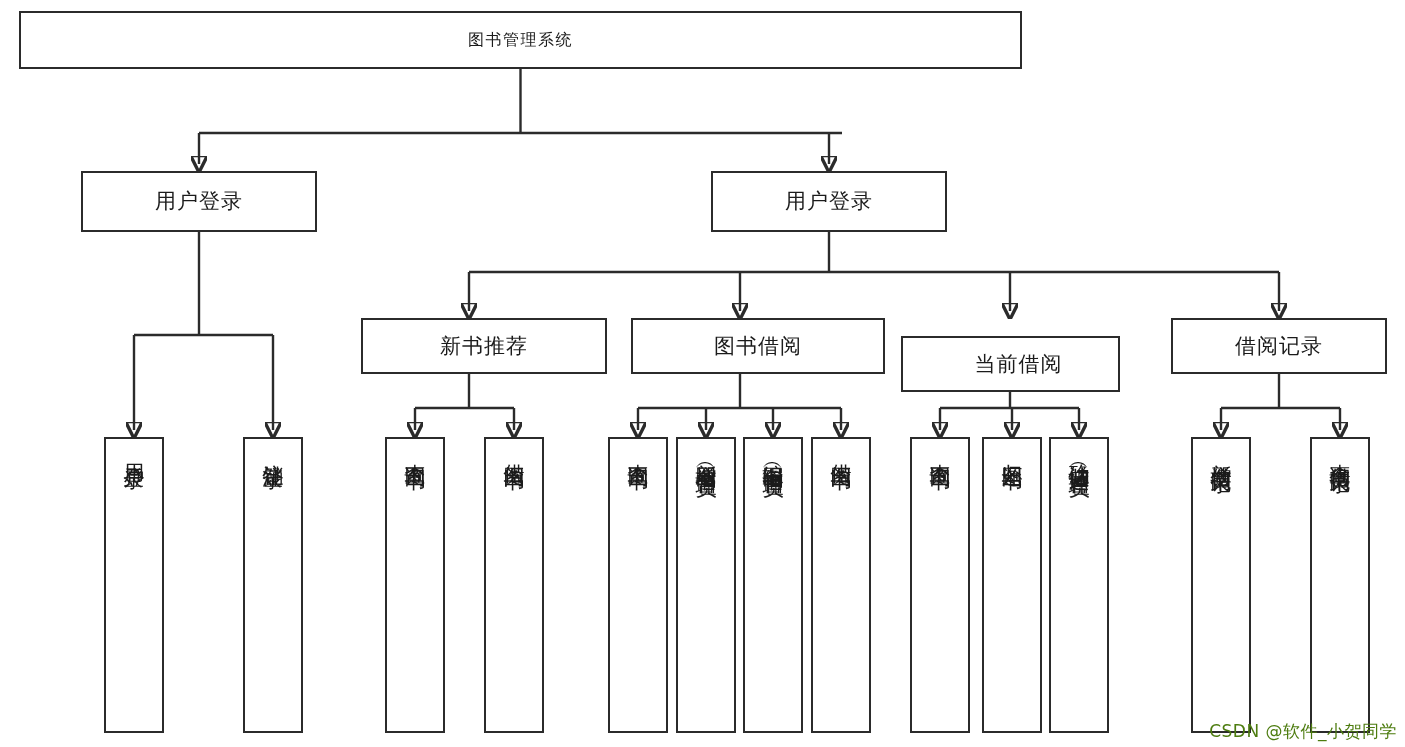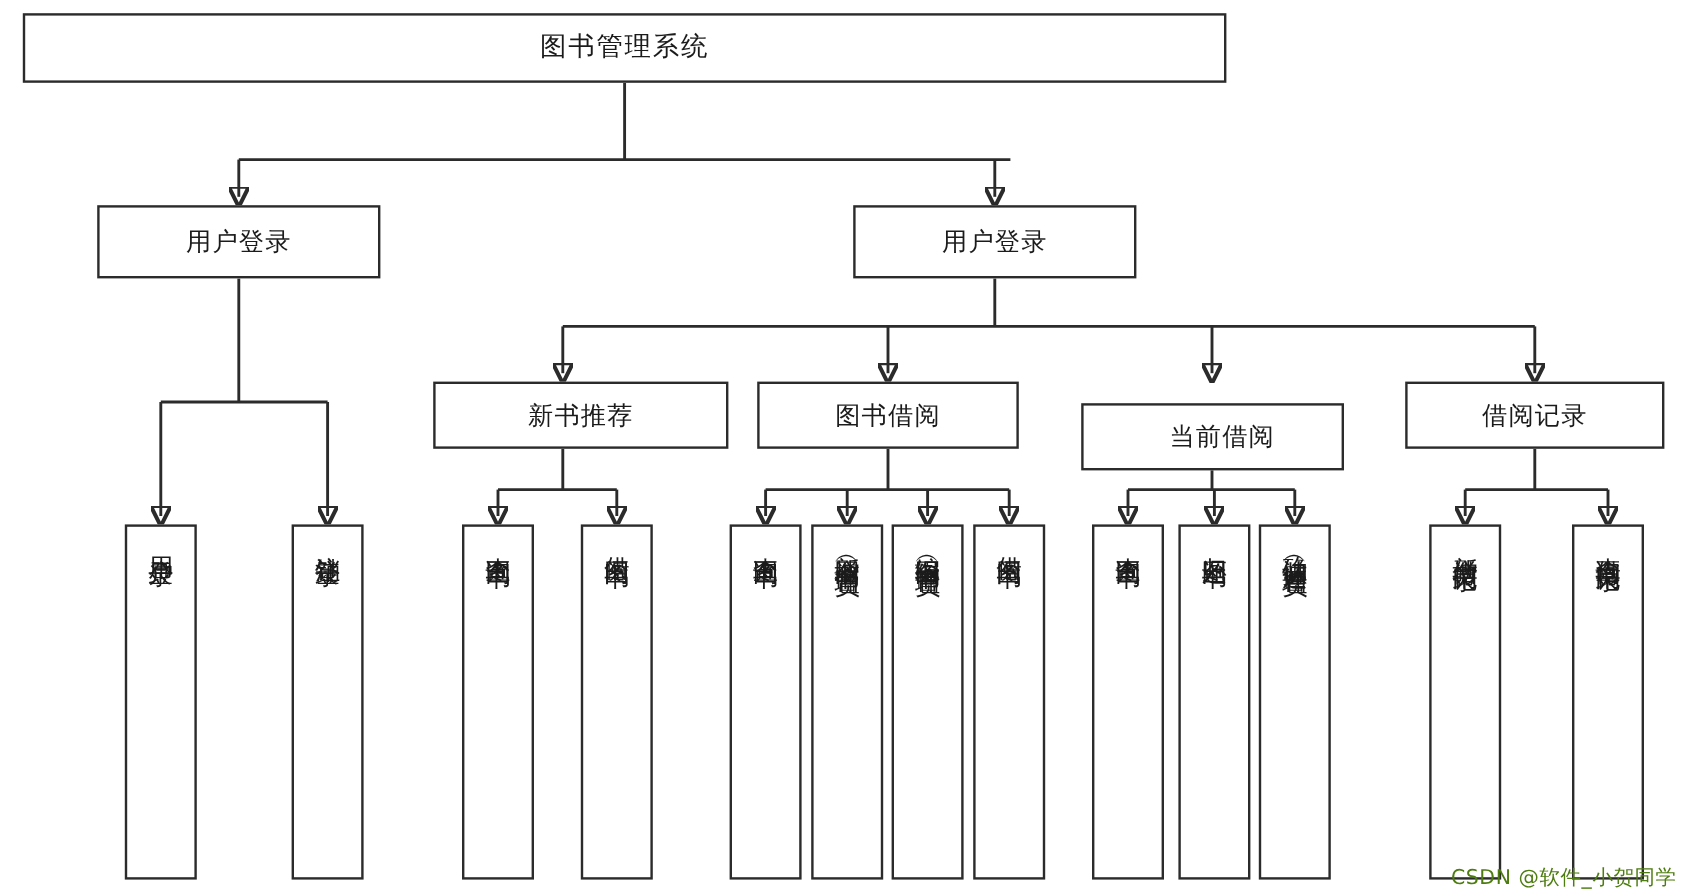--- a/index.html
+++ b/index.html
@@ -33,21 +33,21 @@
     text-align: center;
     line-height: 1.18;
     white-space: nowrap;
   }
   
   .node.h .label {
     font-size: 21px;
     letter-spacing: 1px;
   }
   .node.root .label {
-    font-size: 22px;
+    font-size: 16px;
     letter-spacing: 1.5px;
   }
   
   .node.v {
     align-items: flex-start;
     padding-top: 8px;
   }
   .node.v .label {
     writing-mode: vertical-rl;
     text-orientation: upright;
@@ -140,21 +140,21 @@
   <div class="node h" style="left: 81px; top: 171px; width: 236px; height: 61px;">
     <span class="label">用户登录</span>
   </div>
   <div class="node h" style="left: 711px; top: 171px; width: 236px; height: 61px;">
     <span class="label">用户登录</span>
   </div>
 
   <div class="node h" style="left: 361px; top: 318px; width: 246px; height: 56px; font-family: Liberation Serif, serif;">
     <span class="label">新书推荐</span>
   </div>
-  <div class="node h" style="left: 631px; top: 318px; width: 218px; height: 56px;">
+  <div class="node h" style="left: 631px; top: 318px; width: 254px; height: 56px;">
     <span class="label">图书借阅</span>
   </div>
   <div class="node h" style="left: 901px; top: 336px; width: 219px; height: 56px; padding-left: 16px;">
     <span class="label">当前借阅</span>
   </div>
   <div class="node h" style="left: 1171px; top: 318px; width: 216px; height: 56px;">
     <span class="label">借阅记录</span>
   </div>
 
   <div class="node v" style="left: 104px; top: 437px; width: 60px; height: 296px;">

